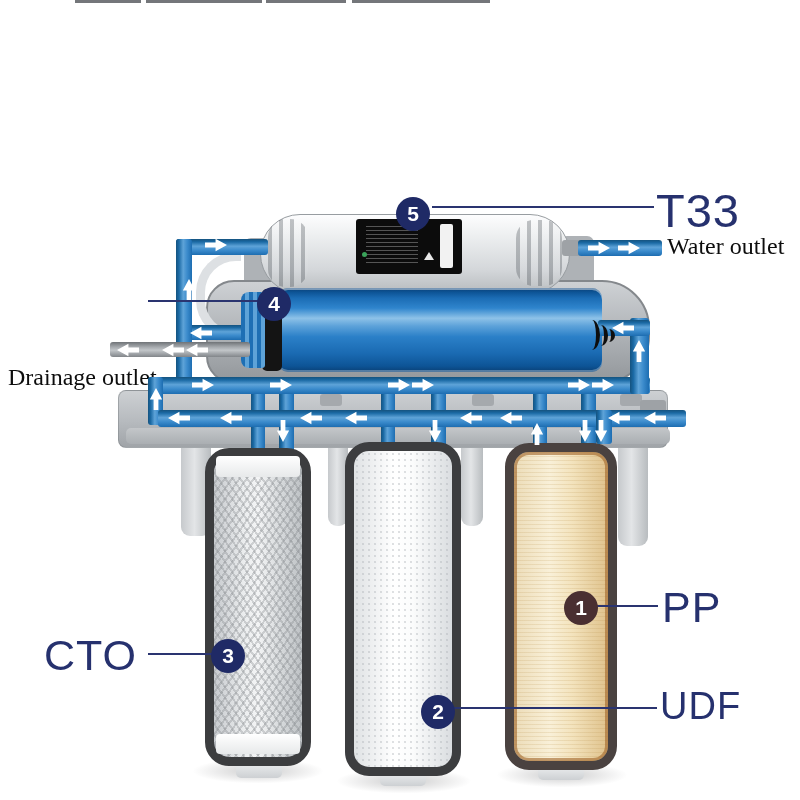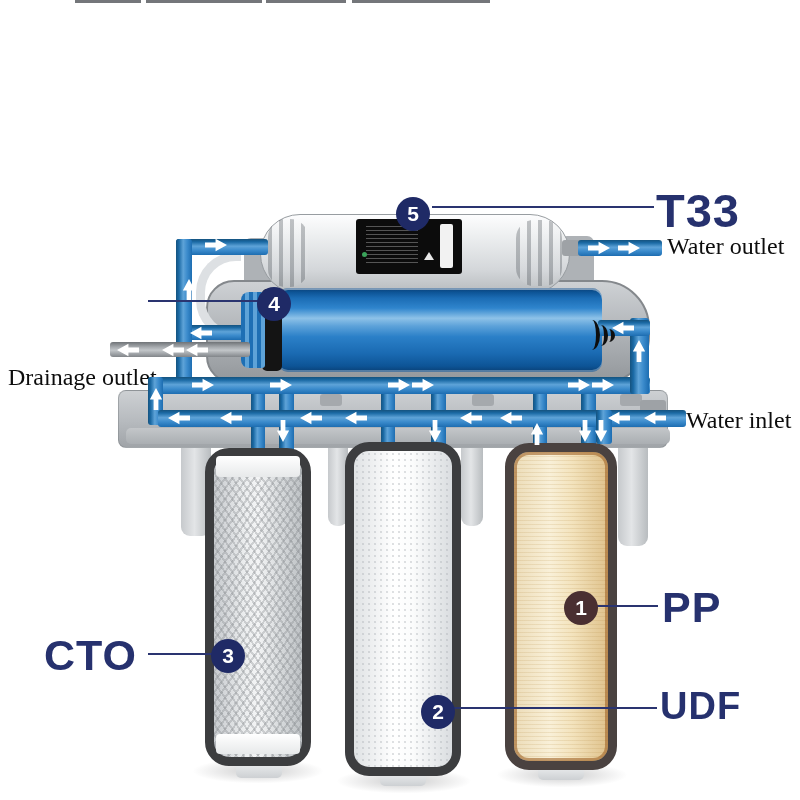--- a/index.html
+++ b/index.html
@@ -4,21 +4,21 @@
 <style>
   html,body{margin:0;padding:0;background:#fff;}
   .stage{position:relative;width:800px;height:800px;background:#fff;overflow:hidden;
          font-family:"Liberation Sans",sans-serif;}
   .abs{position:absolute;}
 
   
   .title{left:0;top:16px;width:800px;text-align:center;
          font-family:"Liberation Serif",serif;color:#101a2c;
          font-size:43px;line-height:50px;letter-spacing:1px;white-space:nowrap;}
-  .big-label{color:#26316e;font-weight:bold;letter-spacing:1px;white-space:nowrap;text-align:center;}
+  .big-label{color:#26316e;font-weight:normal;letter-spacing:1px;white-space:nowrap;text-align:center;}
   .port-label{font-family:"Liberation Serif",serif;font-size:24px;color:#0d0d0d;white-space:nowrap;}
 
   
   .badge{width:34px;height:34px;border-radius:50%;background:#1f2a66;color:#fff;
          display:flex;align-items:center;justify-content:center;
          font-size:21px;font-weight:bold;z-index:12;}
   .badge.maroon{background:#4a2f31;}
   .cline{height:2px;background:#2a3470;z-index:11;}
 
   
@@ -223,15 +223,14 @@
   <div class="abs cline" style="left:453px;top:707px;width:204px"></div>
   <div class="abs badge" style="left:421px;top:695px">2</div>
   <div class="abs big-label" style="left:660px;top:685px;font-size:38px">UDF</div>
 
   <div class="abs cline" style="left:596px;top:605px;width:62px"></div>
   <div class="abs badge maroon" style="left:564px;top:591px">1</div>
   <div class="abs port-label" style="left:667px;top:233px">Water outlet</div>
 
   <div class="abs big-label" style="left:662px;top:583px;font-size:43px">PP</div>
   <div class="abs port-label" style="left:8px;top:364px">Drainage outlet</div>
-  <div class="abs port-label" style="left:686px;top:407px">Water inlet</div>
 
 </div>
 
 </body></html>

